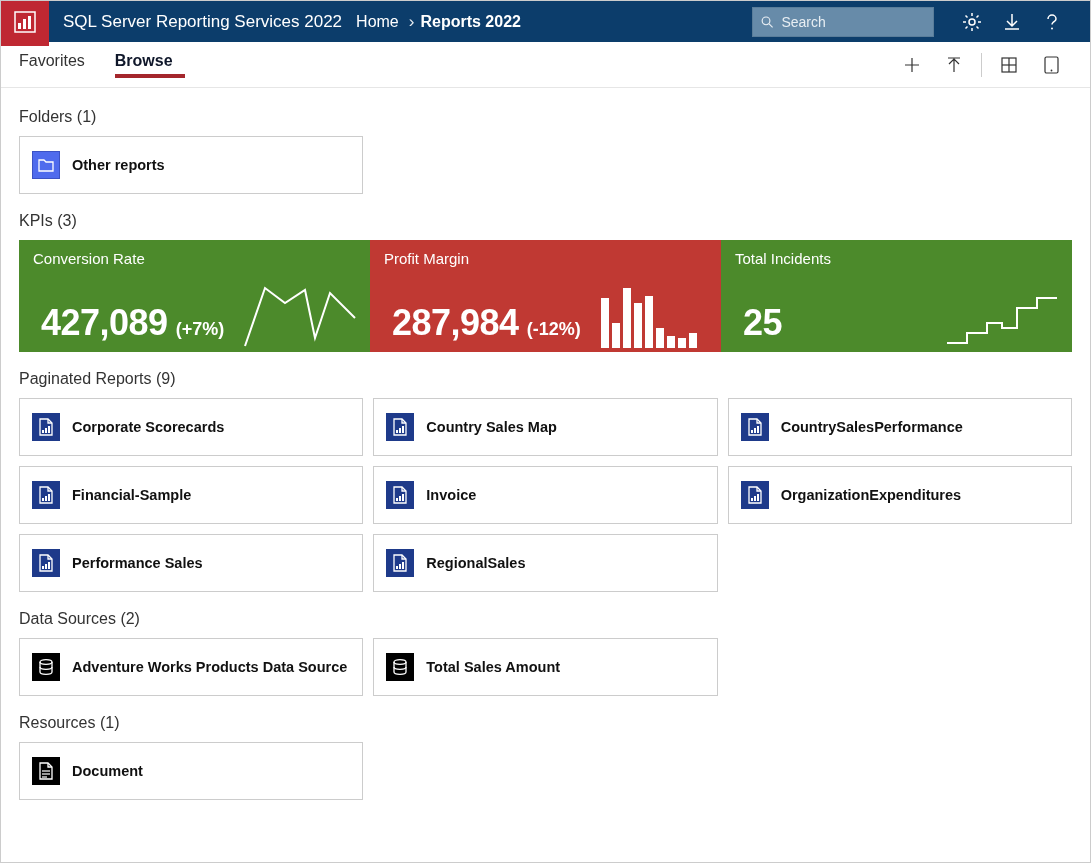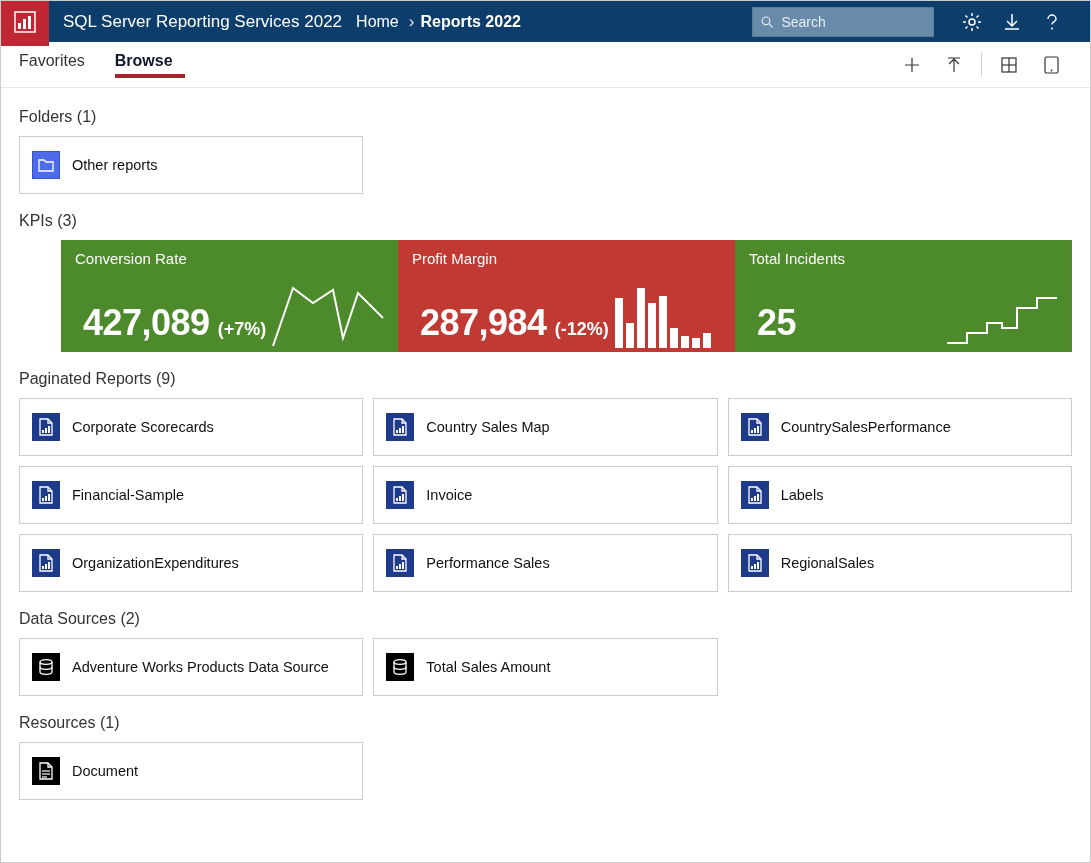--- a/index.html
+++ b/index.html
@@ -120,39 +120,39 @@
     gap: 10px;
     margin-bottom: 18px;
   }
   .tile {
     border: 1px solid #ccc;
     background: #fff;
     display: flex;
     align-items: center;
     padding: 14px 12px;
     cursor: pointer;
+    font-weight: bold;
   }
   .tile-icon {
     width: 28px;
     height: 28px;
     display: flex;
     align-items: center;
     justify-content: center;
     margin-right: 12px;
     flex-shrink: 0;
   }
   .tile-icon.folder { background: #4f6bed; border: 1px solid #3b52c4; }
   .tile-icon.report { background: #1e3a8a; }
   .tile-icon.darkfile { background: #000; }
   .tile-label { font-size: 14.5px; color: #111; }
   .kpi-grid {
     display: grid;
     grid-template-columns: repeat(3, 1fr);
     margin-bottom: 18px;
-    margin-left: 42px;
   }
   .kpi {
     height: 112px;
     color: #fff;
     padding: 10px 14px 6px 14px;
     position: relative;
     cursor: pointer;
     overflow: hidden;
   }
   .kpi.green { background: #4c8a2b; }
@@ -369,32 +369,20 @@
       <div class="tile">
         <div class="tile-icon report">
           <svg width="16" height="18" viewBox="0 0 16 18">
             <path d="M2 1h8l4 4v12H2z" fill="none" stroke="#fff" stroke-width="1.3"></path>
             <path d="M10 1v4h4" fill="none" stroke="#fff" stroke-width="1.3"></path>
             <rect x="4" y="12" width="2" height="3" fill="#fff"></rect>
             <rect x="7" y="10" width="2" height="5" fill="#fff"></rect>
             <rect x="10" y="8" width="2" height="7" fill="#fff"></rect>
           </svg>
         </div>
-        <div class="tile-label">Labels</div>
-      </div>
-      <div class="tile">
-        <div class="tile-icon report">
-          <svg width="16" height="18" viewBox="0 0 16 18">
-            <path d="M2 1h8l4 4v12H2z" fill="none" stroke="#fff" stroke-width="1.3"></path>
-            <path d="M10 1v4h4" fill="none" stroke="#fff" stroke-width="1.3"></path>
-            <rect x="4" y="12" width="2" height="3" fill="#fff"></rect>
-            <rect x="7" y="10" width="2" height="5" fill="#fff"></rect>
-            <rect x="10" y="8" width="2" height="7" fill="#fff"></rect>
-          </svg>
-        </div>
         <div class="tile-label">OrganizationExpenditures</div>
       </div>
       <div class="tile">
         <div class="tile-icon report">
           <svg width="16" height="18" viewBox="0 0 16 18">
             <path d="M2 1h8l4 4v12H2z" fill="none" stroke="#fff" stroke-width="1.3"></path>
             <path d="M10 1v4h4" fill="none" stroke="#fff" stroke-width="1.3"></path>
             <rect x="4" y="12" width="2" height="3" fill="#fff"></rect>
             <rect x="7" y="10" width="2" height="5" fill="#fff"></rect>
             <rect x="10" y="8" width="2" height="7" fill="#fff"></rect>

